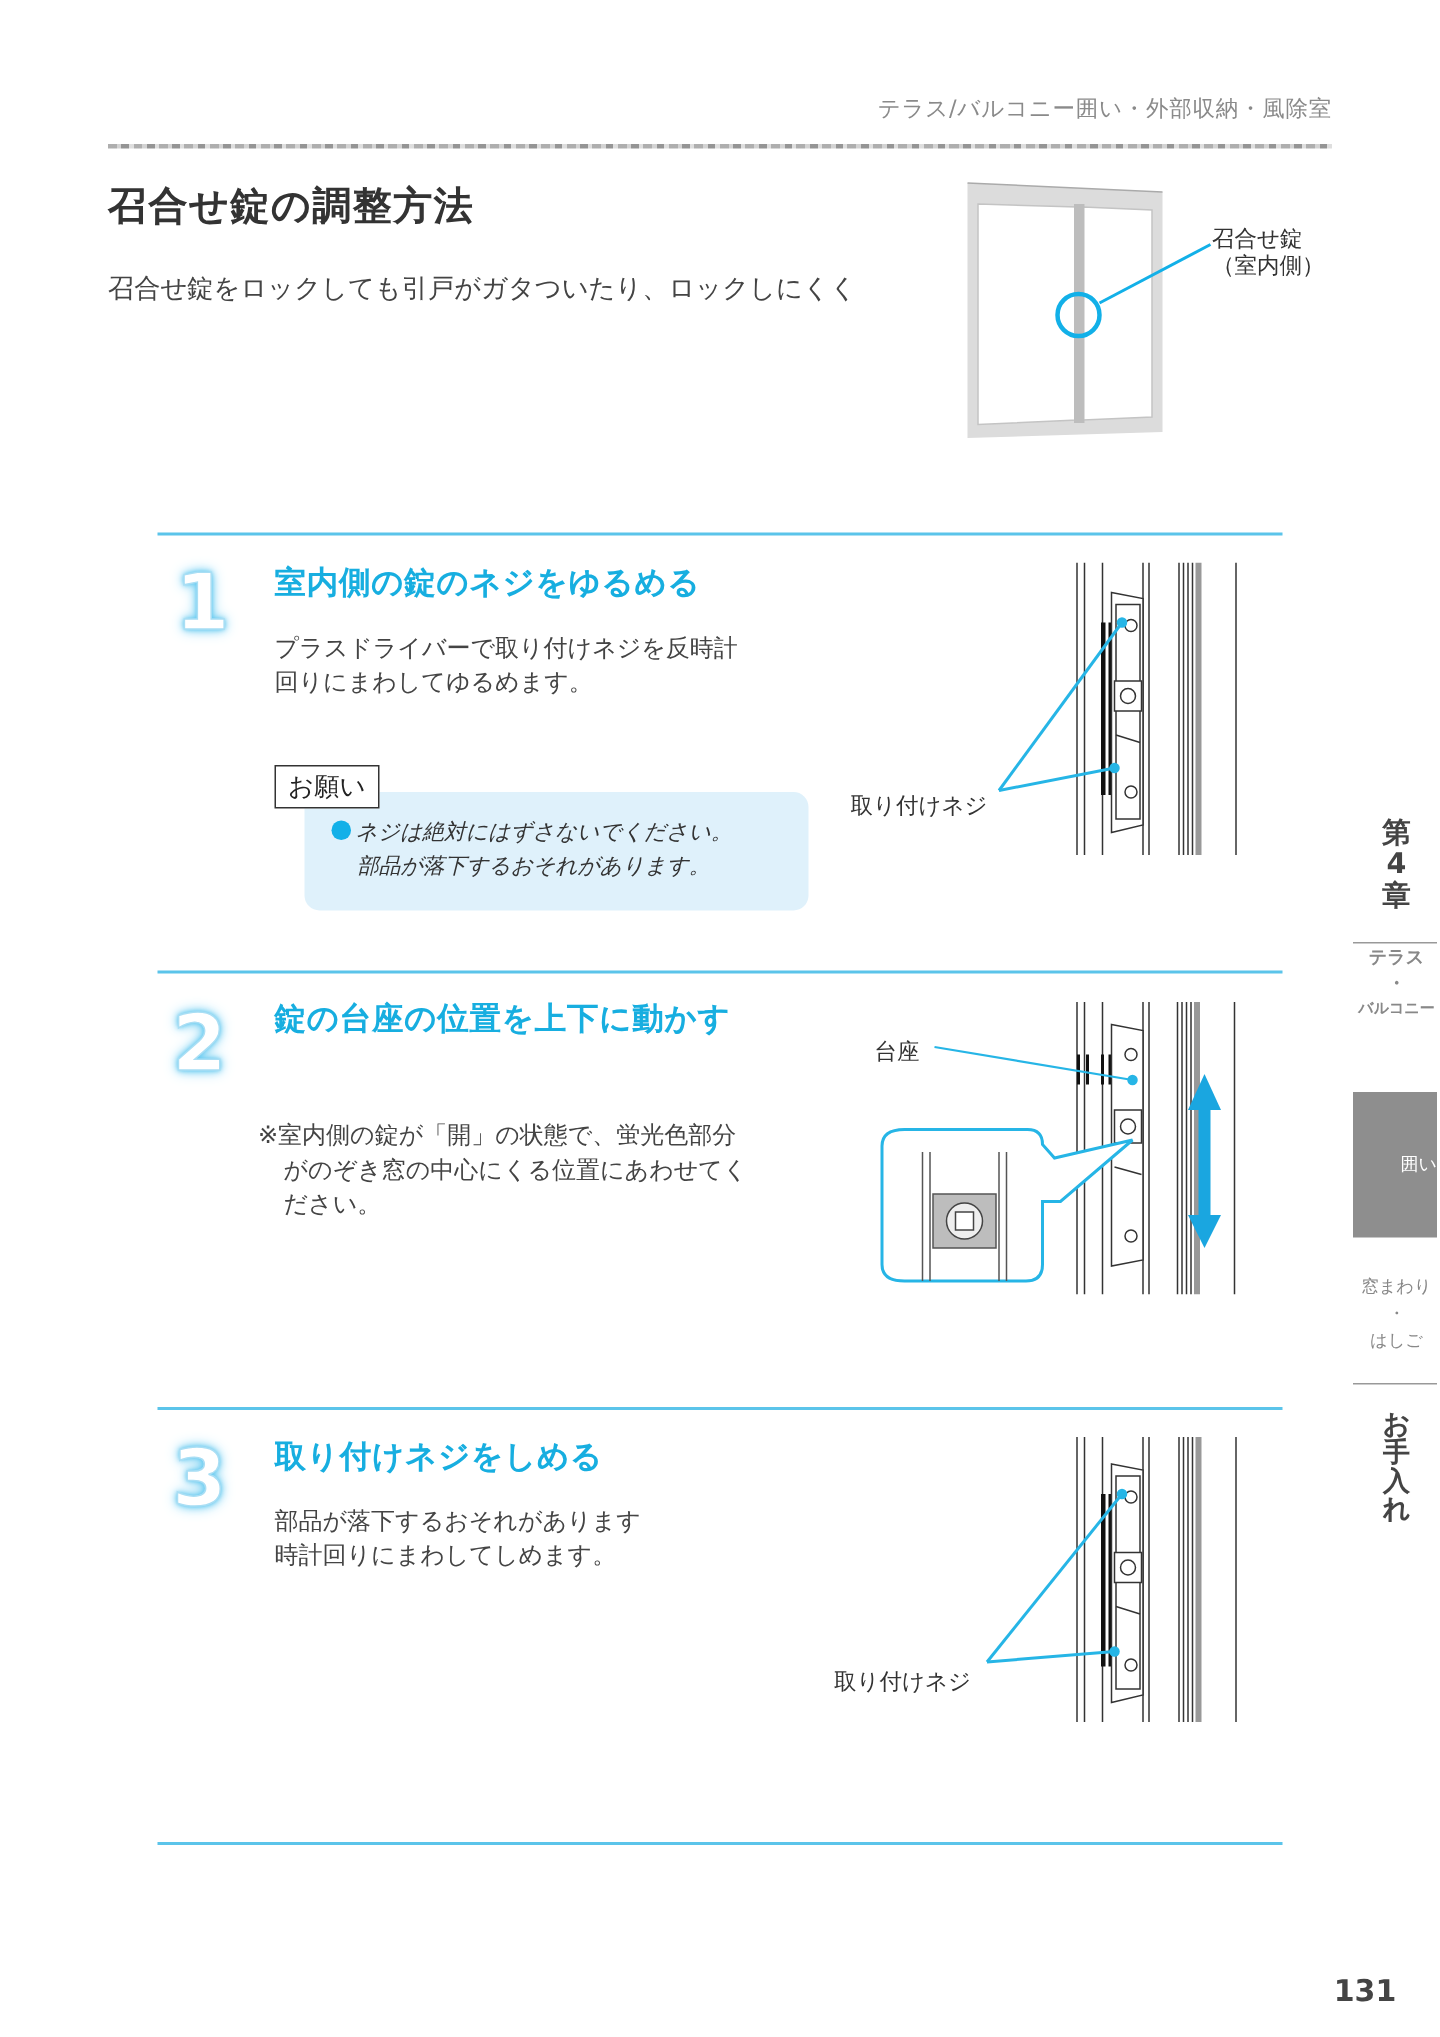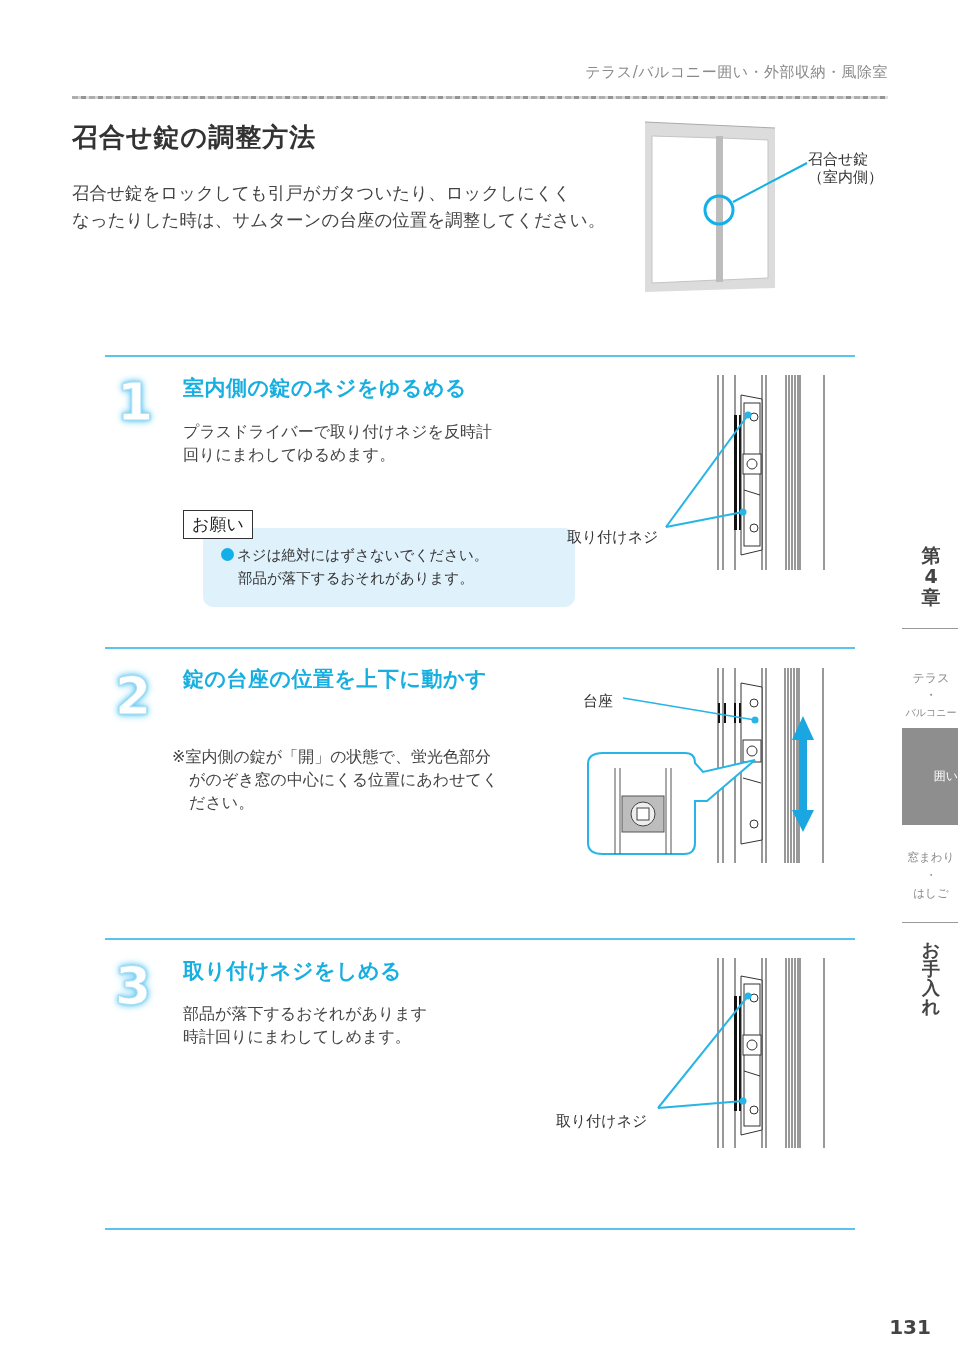--- a/index.html
+++ b/index.html
@@ -18,41 +18,40 @@
   .step-rule { left: 105px; width: 750px; height: 2px; background: #5bc4ea; }
 
   .step-num { font-size: 52px; font-weight: bold; color: #ffffff; width: 50px; text-align: center; line-height: 60px;
     -webkit-text-stroke: 1px #a9def4;
     text-shadow: 0 0 6px #5ec8f0, 0 0 10px #8fd8f5, 0 0 3px #49bde9; }
 
   .step-title { font-size: 21px; font-weight: bold; color: #17aee0; letter-spacing: 0.5px; }
   .step-body { font-size: 16px; line-height: 23px; color: #444; }
 
   .note-label { left: 183px; top: 510px; border: 1px solid #333; background: #fff; font-size: 17px; font-weight: normal; padding: 2px 8px; color: #222; z-index: 2; }
-  .note-box { left: 203px; top: 528px; width: 372px; height: 79px; background: #dff1fb; border-radius: 10px; padding: 16px 0 0 18px; font-size: 14.5px; line-height: 23px; color: #333; }
+  .note-box { left: 203px; top: 528px; width: 336px; height: 79px; background: #dff1fb; border-radius: 10px; padding: 16px 0 0 18px; font-size: 14.5px; line-height: 23px; color: #333; font-style: italic; }
   .note-dot { display: inline-block; width: 13px; height: 13px; border-radius: 50%; background: #12b0e8; vertical-align: -1px; margin-right: 3px; }
   .note-indent { padding-left: 17px; }
 
   .callout { font-size: 15px; color: #333; }
 
   .side-tab { left: 902px; width: 58px; text-align: center; color: #888; }
   .side-rule { left: 902px; width: 56px; height: 1px; background: #999; }
 
   .page-num { left: 880px; top: 1315px; width: 60px; text-align: center; font-size: 20px; font-weight: bold; color: #444; }
 </style>
 </head>
 <body>
 
 <div class="abs running-head">テラス/バルコニー囲い・外部収納・風除室</div>
 <div class="abs head-rule"></div>
 
 <h1 class="abs page-title">召合せ錠の調整方法</h1>
 <div class="abs intro">
   <div>召合せ錠をロックしても引戸がガタついたり、ロックしにくく</div>
-  <div>なったりした時は、サムターンの台座の位置を調整してください。</div>
 </div>
 
 <div class="abs hero">
   <svg width="260" height="180" viewBox="0 0 260 180">
     <polygon points="5,4 135,10 135,170 5,174" fill="#dcdcdc"></polygon>
     <polygon points="12,18 78,20 78,162 12,165" fill="#ffffff" stroke="#c4c4c4" stroke-width="1"></polygon>
     <polygon points="82,20 128,22 128,160 82,162" fill="#ffffff" stroke="#c4c4c4" stroke-width="1"></polygon>
     <rect x="76" y="18" width="7" height="146" fill="#bdbdbd"></rect>
     <line x1="5" y1="4" x2="135" y2="10" stroke="#aaa" stroke-width="1"></line>
     <circle cx="79" cy="92" r="14" fill="none" stroke="#12b0e8" stroke-width="3"></circle>
@@ -214,21 +213,21 @@
 
 <div class="abs step-rule" style="top:1228px;"></div>
 
 <div class="abs side-tab" style="top:545px; font-size:19px; font-weight:bold; color:#444; line-height:21px;">
   <div>第</div>
   <div>4</div>
   <div>章</div>
 </div>
 <div class="abs side-rule" style="top:628px;"></div>
 
-<div class="abs side-tab" style="top:670px; font-size:12px; line-height:17px;">
+<div class="abs side-tab" style="top:630px; font-size:12px; line-height:17px;font-weight:bold;">
   <div>テラス</div>
   <div>・</div>
   <div style="font-size:10px;">バルコニー</div>
 </div>
 
 <div class="abs" style="left:902px; top:728px; width:56px; height:97px; background:#8e8e8e;">
   <div style="margin-top:40px; text-align:right; color:#fff; font-size:12px;">囲い</div>
 </div>
 
 <div class="abs side-tab" style="top:848px; font-size:11.5px; line-height:18px;">

